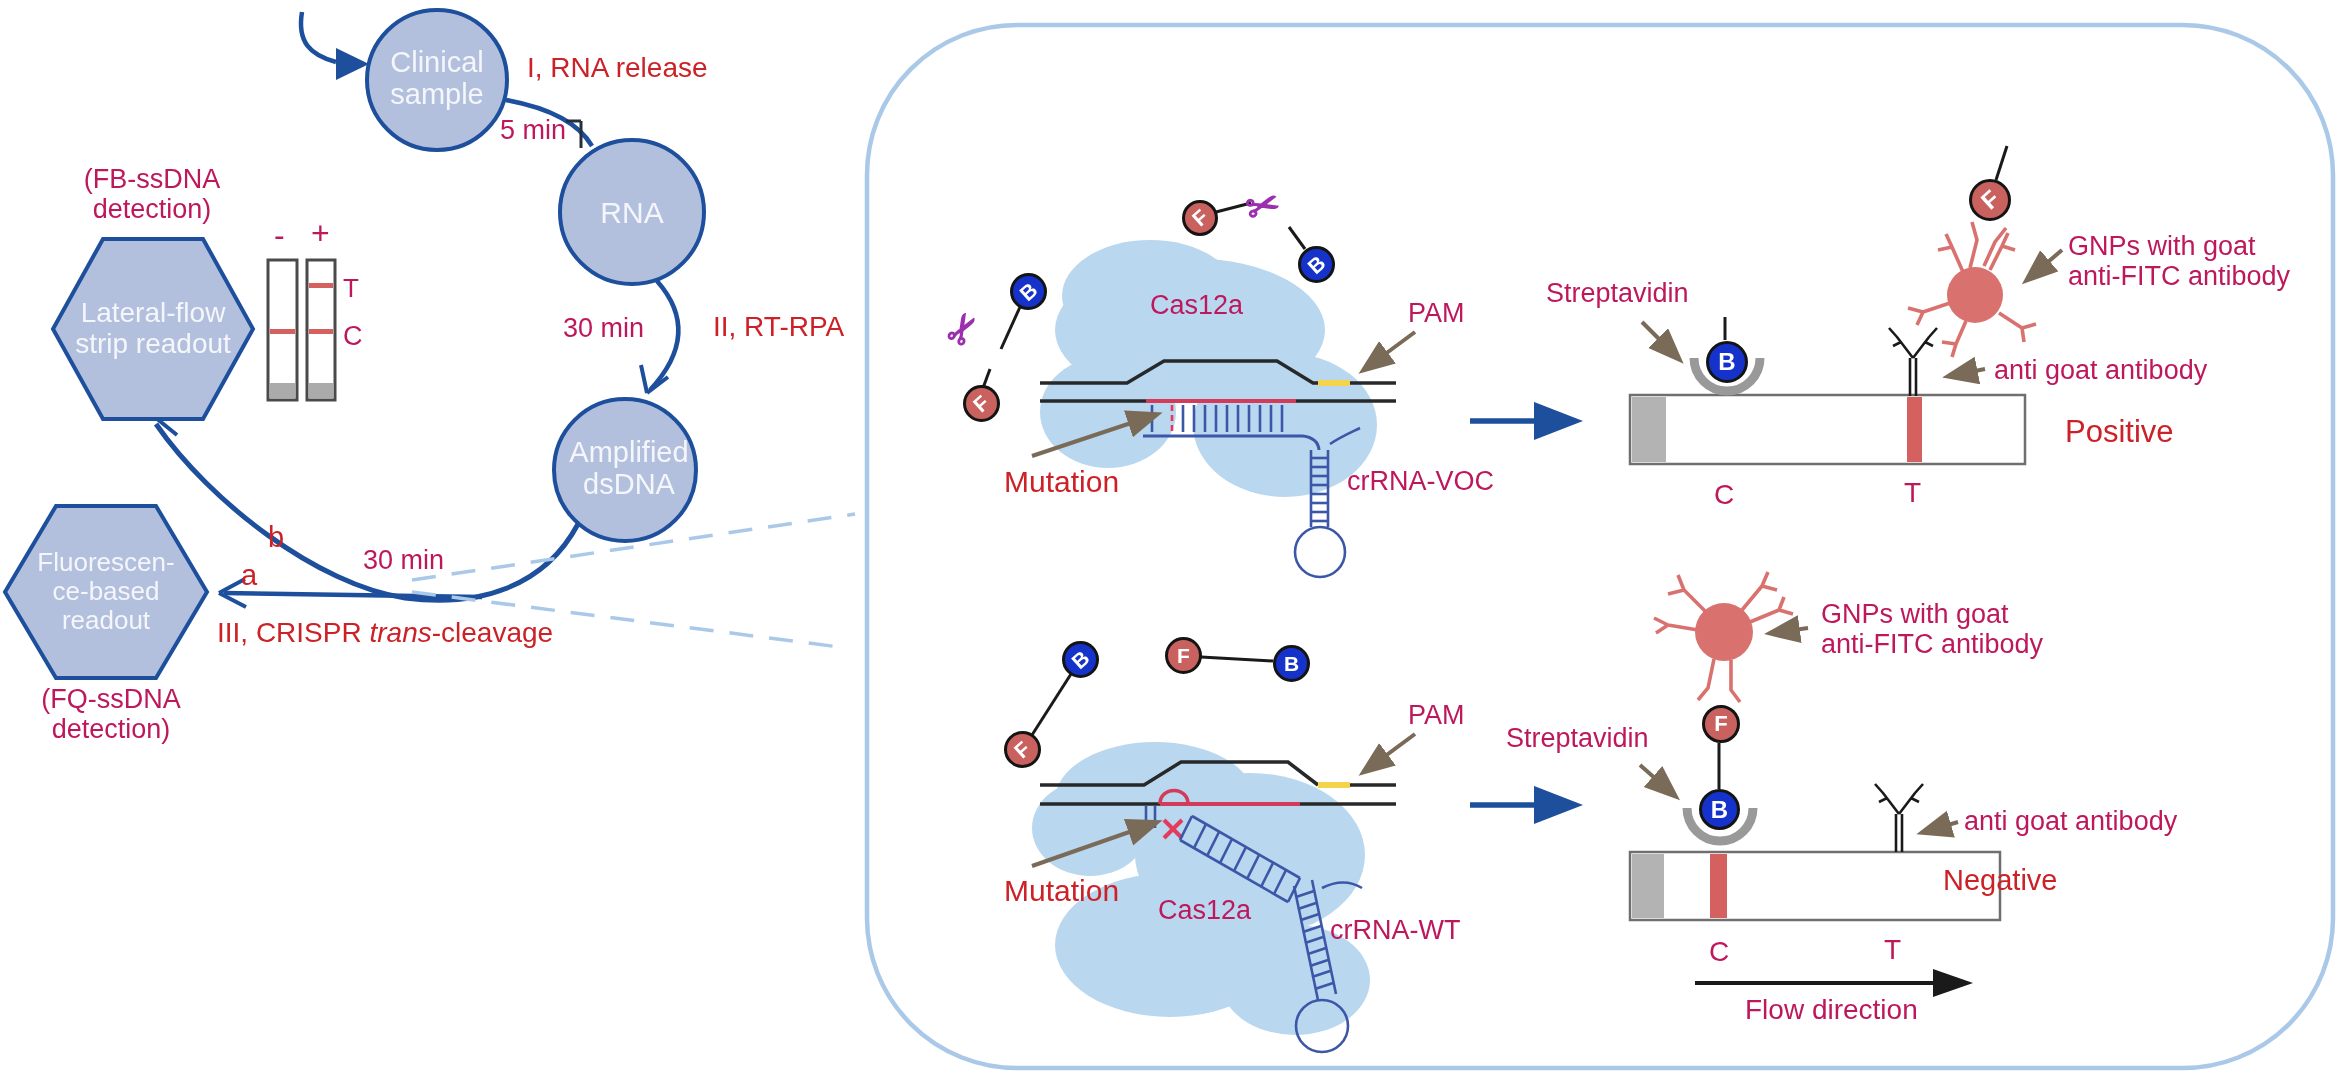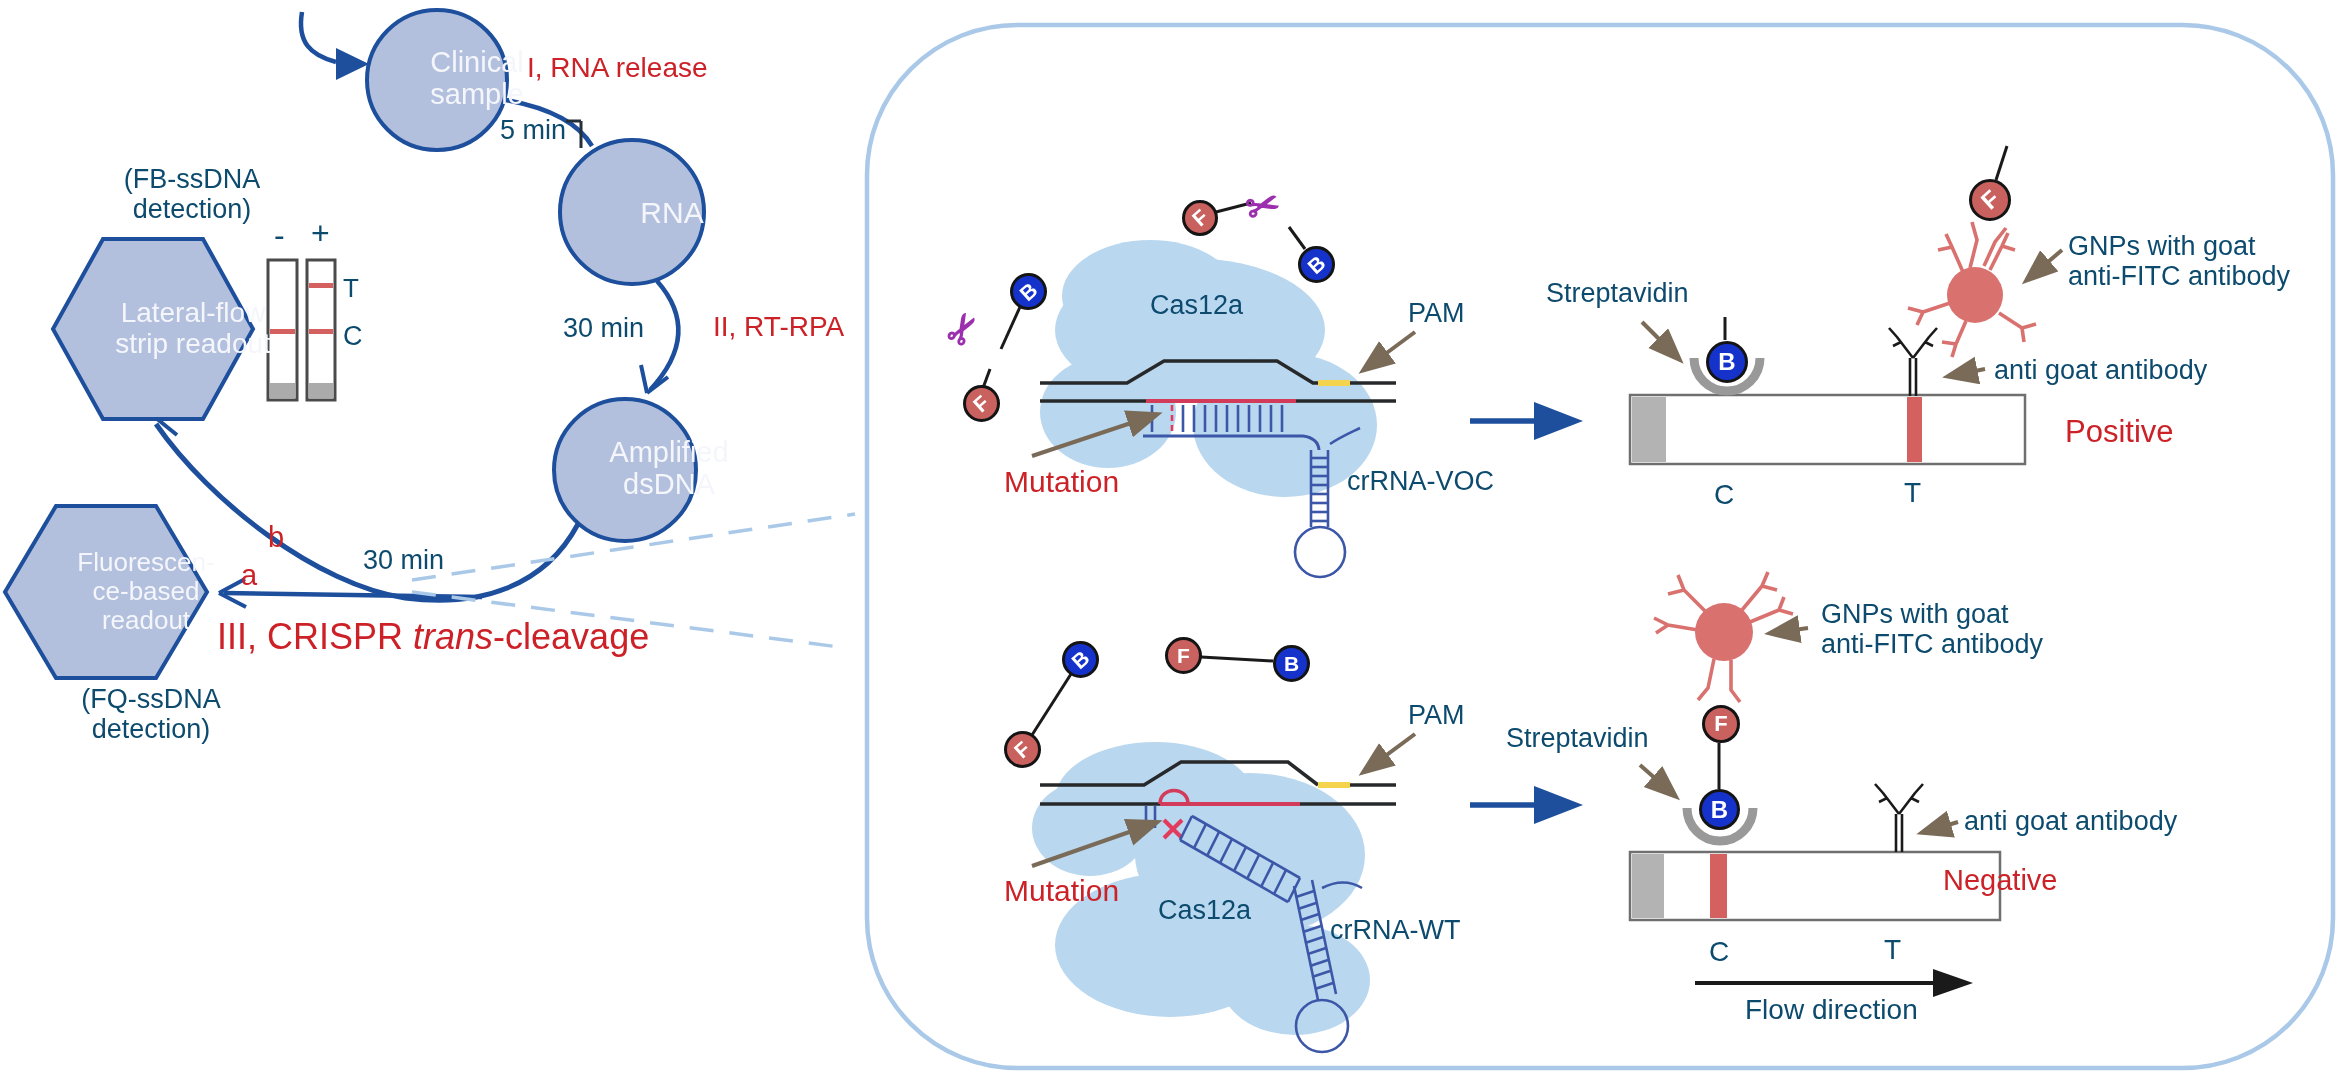--- a/index.html
+++ b/index.html
@@ -1,23 +1,23 @@
 <!DOCTYPE html>
 <html><head>
 <meta charset="utf-8">
 <style>
   html,body{margin:0;padding:0;background:#ffffff;}
   #stage{position:relative;width:2340px;height:1082px;background:#ffffff;overflow:hidden;
          font-family:"Liberation Sans",sans-serif;}
   svg{position:absolute;left:0;top:0;}
-  .lbl{position:absolute;white-space:nowrap;color:#0c4a6e;font-family:"Liberation Sans",sans-serif;
+  .lbl{position:absolute;white-space:nowrap;color:#be185d;font-family:"Liberation Sans",sans-serif;
        font-size:27px;line-height:1.12;}
   .red{color:#cc2127;}
   .white{color:#f4f6fb;}
-  .center{text-align:center;padding-left:40px;}
+  .center{text-align:center;}
   .it{font-style:italic;}
   .chip{position:absolute;border-radius:50%;display:flex;align-items:center;justify-content:center;
         color:#fff;font-weight:bold;border:3px solid #141414;box-sizing:border-box;}
   .chip.f{background:#c9615f;}
   .chip.b{background:#1532cb;}
   .rot{transform:rotate(-42deg);}
   .scis{position:absolute;color:#9b2fae;font-weight:bold;}
 </style>
 </head>
 <body>
@@ -304,21 +304,21 @@
   <span style="display:block">dsDNA</span>
 </div>
 
 <div class="lbl red" style="left:527px;top:52px;font-size:28px;">I, RNA release</div>
 <div class="lbl" style="left:500px;top:115px;">5 min</div>
 <div class="lbl" style="left:563px;top:313px;">30 min</div>
 <div class="lbl red" style="left:677px;top:311px;font-size:28px;margin-left:36px;">II, RT-RPA</div>
 <div class="lbl red" style="left:268px;top:521px;font-size:29px;">b</div>
 <div class="lbl red" style="left:241px;top:559px;font-size:29px;">a</div>
 <div class="lbl" style="left:363px;top:545px;">30 min</div>
-<div class="lbl red" style="left:217px;top:617px;font-size:36px;">
+<div class="lbl red" style="left:217px;top:617px;font-size:28px;">
   <span>III, CRISPR </span><span class="it">trans</span><span>-cleavage</span>
 </div>
 
 
 <div class="lbl" style="left:1150px;top:290px;">Cas12a</div>
 <div class="lbl" style="left:1408px;top:298px;">PAM</div>
 <div class="lbl red" style="left:1004px;top:465px;font-size:30px;">Mutation</div>
 <div class="lbl" style="left:1347px;top:466px;">crRNA-VOC</div>
 <div class="lbl" style="left:1546px;top:278px;">Streptavidin</div>
 <div class="lbl" style="left:2068px;top:231px;">

